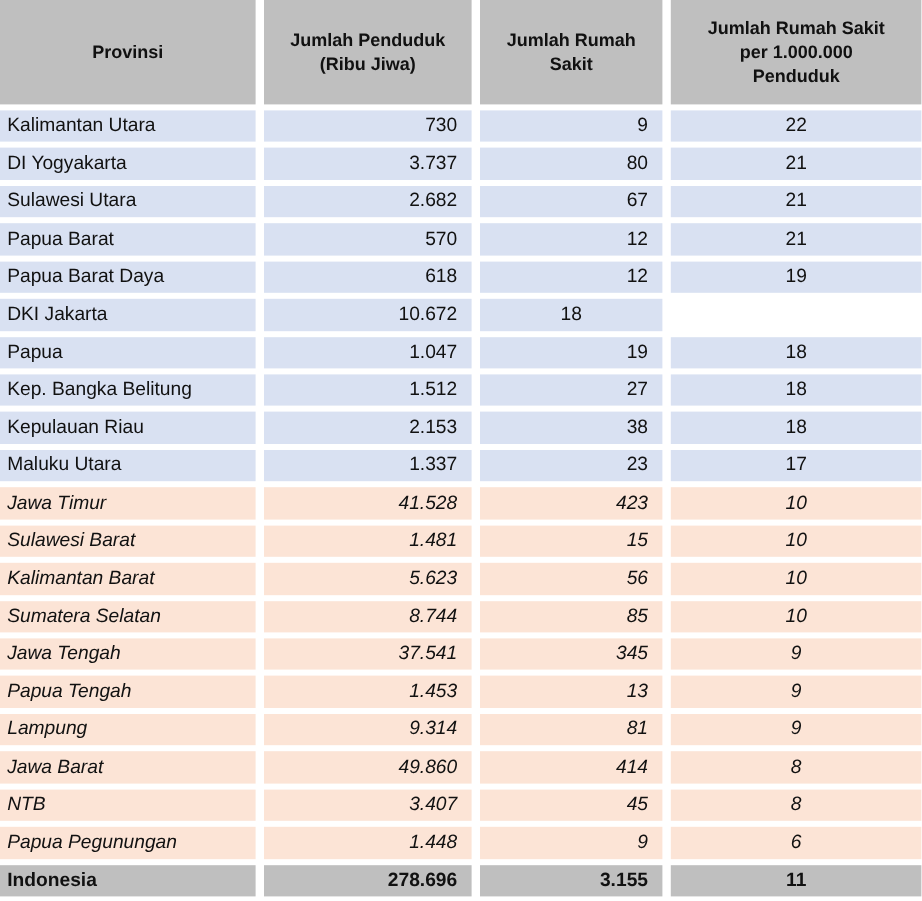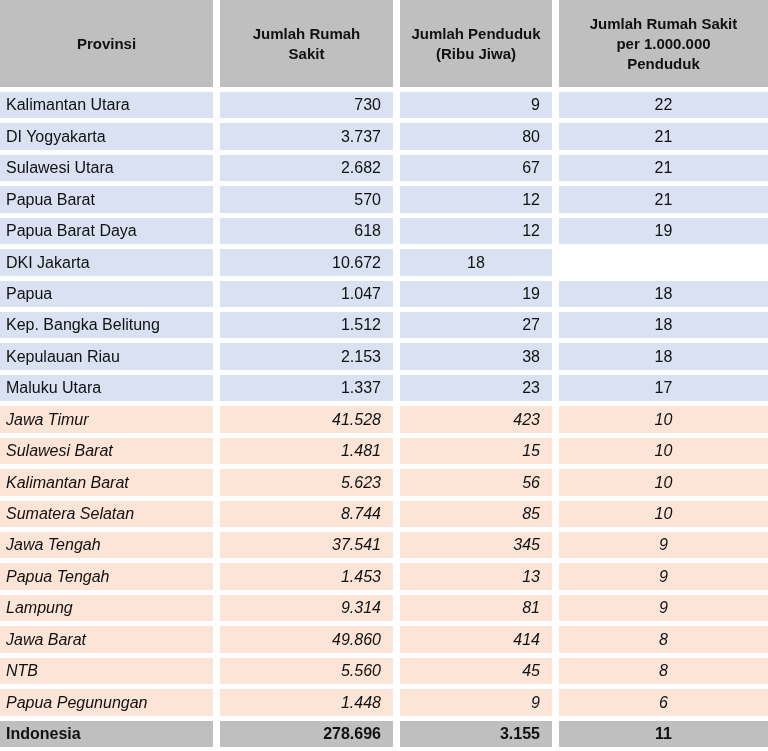--- a/index.html
+++ b/index.html
@@ -60,26 +60,26 @@
 </head>
 <body>
 
 <div class="table">
 
   <div class="row header-row">
     <div class="cell">
       <span>Provinsi</span>
     </div>
     <div class="cell">
+      <span>Jumlah Penduduk</span>
+      <span>(Ribu Jiwa)</span>
+    </div>
+    <div class="cell">
       <span>Jumlah Rumah</span>
       <span>Sakit</span>
-    </div>
-    <div class="cell">
-      <span>Jumlah Penduduk</span>
-      <span>(Ribu Jiwa)</span>
     </div>
     <div class="cell">
       <span>Jumlah Rumah Sakit</span>
       <span>per 1.000.000</span>
       <span>Penduduk</span>
     </div>
   </div>
 
   <div class="row blue">
       <div class="cell c-prov">Kalimantan Utara</div>
@@ -183,21 +183,21 @@
       <div class="cell c-per">9</div>
     </div>
     <div class="row orange">
       <div class="cell c-prov">Jawa Barat</div>
       <div class="cell c-pop">49.860</div>
       <div class="cell c-hosp">414</div>
       <div class="cell c-per">8</div>
     </div>
     <div class="row orange">
       <div class="cell c-prov">NTB</div>
-      <div class="cell c-pop">5.560</div>
+      <div class="cell c-pop">3.407</div>
       <div class="cell c-hosp">45</div>
       <div class="cell c-per">8</div>
     </div>
     <div class="row orange">
       <div class="cell c-prov">Papua Pegunungan</div>
       <div class="cell c-pop">1.448</div>
       <div class="cell c-hosp">9</div>
       <div class="cell c-per">6</div>
     </div>
     <div class="row total-row">

